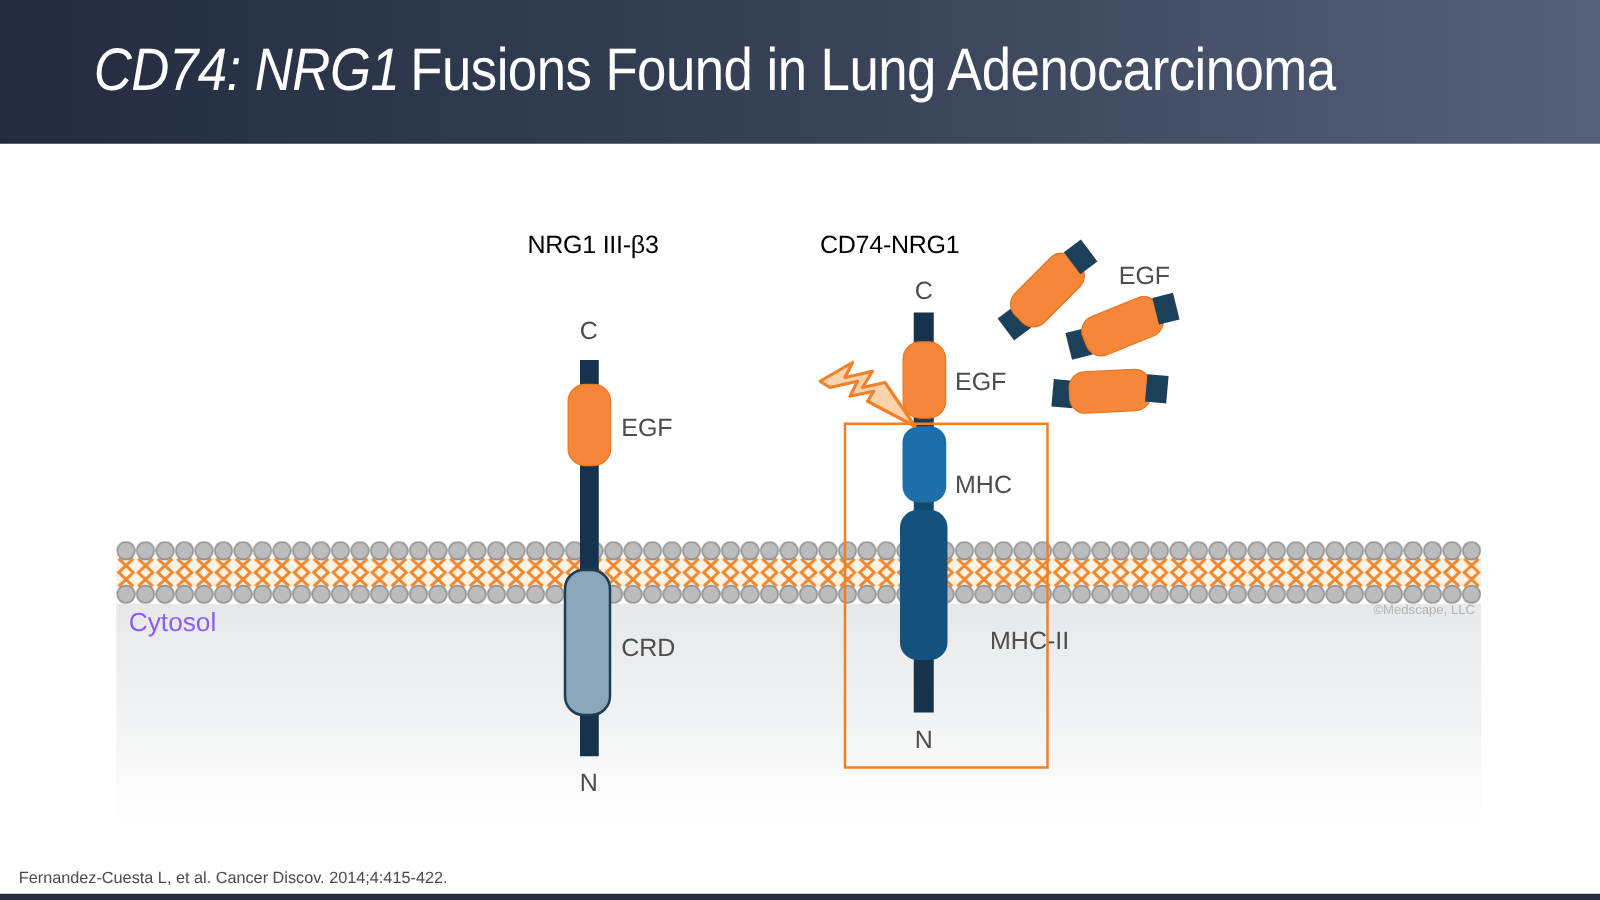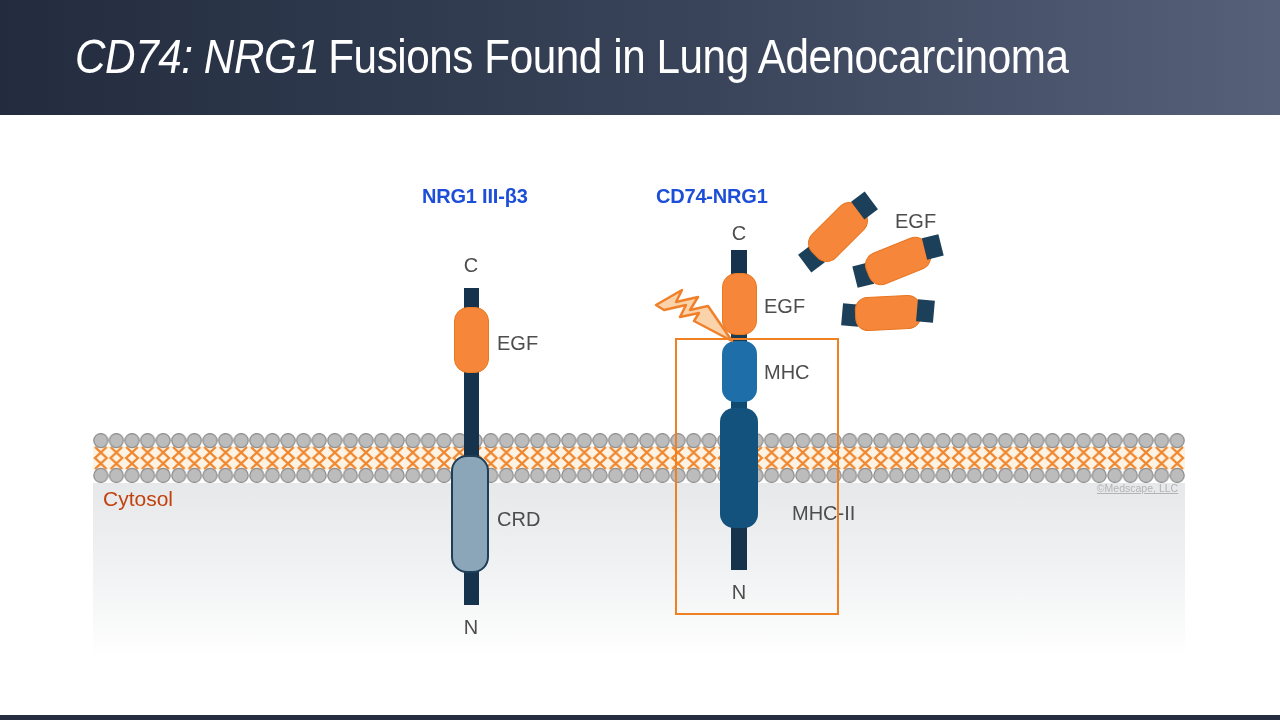--- a/index.html
+++ b/index.html
@@ -19,29 +19,29 @@
     font-size:48px; line-height:58px; white-space:nowrap;
     transform:scaleX(0.88); transform-origin:left center; letter-spacing:-0.5px;
   }
   .title .it { font-style:italic; }
   .title .rest { margin-left:10px; }
   
   .cytosol-bg {
     position:absolute; left:93px; top:483px; width:1092px; height:175px;
     background:linear-gradient(180deg,#e7e8ea 0%, #f1f2f3 50%, rgba(255,255,255,0) 100%);
   }
-  .cytosol-lbl { position:absolute; left:103px; top:487px; font-size:21px; color:#c2410c; }
-  .watermark { position:absolute; left:1095px; top:482px; width:85px; text-align:center;
-    font-size:10.5px; color:#b3b3b3;text-decoration:underline; }
+  .cytosol-lbl { position:absolute; left:103px; top:487px; font-size:21px; color:#8b5cf6; }
+  .watermark { position:absolute; left:1095px; top:482px; width:85px; text-align:right;
+    font-size:10.5px; color:#b3b3b3; }
   
   .membrane { position:absolute; left:93px; top:433px; width:1092px; height:50px; }
   
   .lbl { position:absolute; font-size:20px; color:#4d4d4d; white-space:nowrap; }
   .term { position:absolute; width:60px; text-align:center; font-size:20px; color:#4d4d4d; }
-  .pname { position:absolute; font-size:20px; font-weight:700; color:#1d4ed8; letter-spacing:-0.2px; white-space:nowrap; }
+  .pname { position:absolute; font-size:20px; font-weight:400; color:#000000; letter-spacing:-0.2px; white-space:nowrap; }
   
   .stalk { position:absolute; background:#15334c; z-index:3; }
   .domain { position:absolute; z-index:4; }
   .egf-dom { background:#f5863a; border:1.5px solid #ea7a22; border-radius:14px; }
   .crd-dom { background:#8ba6b9; border:2px solid #1e3e58; border-radius:16px; }
   .mhc-dom { background:#1e6fa9; border-radius:13px; }
   .mhc2-dom { background:#14527e; border-radius:14px; }
   .joint { position:absolute; background:#1c3a52; z-index:3; }
   
   .fusion-box {
@@ -100,21 +100,21 @@
   <div class="lbl" style="left:497px; top:508px;">CRD</div>
   <div class="term" style="left:441px; top:616px;">N</div>
 
   <div class="pname" style="left:656px; top:185px;">CD74-NRG1</div>
   <div class="term" style="left:709px; top:222px;">C</div>
   <div class="stalk" style="left:731px; top:250px; width:16px; height:30px;"></div>
   <div class="domain egf-dom" style="left:722px; top:273px; width:35px; height:62px;"></div>
   <div class="lbl" style="left:764px; top:295px;">EGF</div>
   <div class="joint" style="left:731px; top:331px; width:16px; height:14px;"></div>
   <div class="domain mhc-dom" style="left:722px; top:341px; width:35px; height:61px;"></div>
-  <div class="lbl" style="left:764px; top:361px;">MHC</div>
+  <div class="lbl" style="left:764px; top:377px;">MHC</div>
   <div class="joint" style="left:731px; top:397px; width:16px; height:17px; background:#114a70;"></div>
   <div class="domain mhc2-dom" style="left:720px; top:408px; width:38px; height:120px;"></div>
   <div class="lbl" style="left:764px; top:502px;margin-left:28px;">MHC-II</div>
   <div class="stalk" style="left:731px; top:524px; width:16px; height:46px;"></div>
   <div class="term" style="left:709px; top:581px;">N</div>
 
   <div class="fusion-box"></div>
 
   <svg class="bolt" width="82" height="56" viewBox="0 0 82 56">
     <polygon points="3,17 29,2 23,14 45,9 37,22 55,18 79,53 41,33 46,25 27,29 33,17 11,22" fill="#fbd3ab" stroke="#f0802a" stroke-width="2.5" stroke-linejoin="round"></polygon>
@@ -130,15 +130,16 @@
     <div class="body"></div>
     <div class="tab r"></div>
   </div>
   <div class="ligand" style="left:842px; top:295px; transform:rotate(-3deg);">
     <div class="tab l"></div>
     <div class="body"></div>
     <div class="tab r"></div>
   </div>
   <div class="lbl" style="left:895px; top:210px;">EGF</div>
 
+  <div class="citation">Fernandez-Cuesta L, et al. Cancer Discov. 2014;4:415-422.</div>
   <div class="bottom-bar"></div>
 
 </div>
 
 </body></html>

